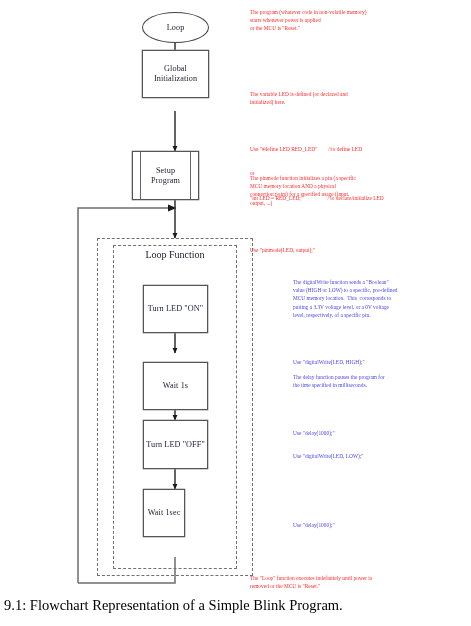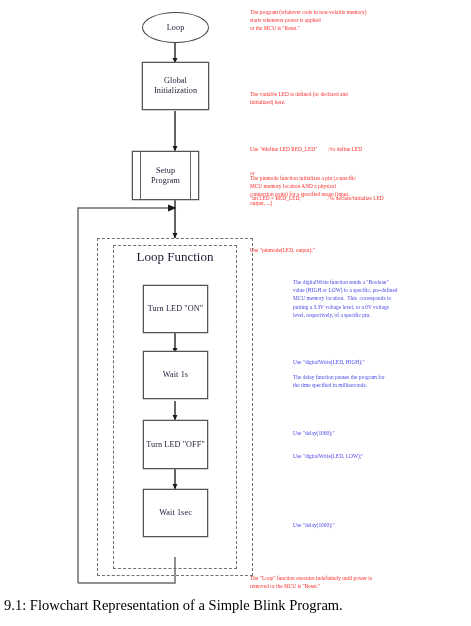--- a/index.html
+++ b/index.html
@@ -44,21 +44,21 @@
 
   
   .dashed{
     position:absolute;box-sizing:border-box;
     border:1.4px dashed #707070;
     background:transparent;
     z-index:2;
   }
   .loop-title{
     position:absolute;
-    font-size:13px;color:#1b1b35;
+    font-size:10px;color:#1b1b35;
     text-align:center;z-index:3;
     white-space:nowrap;
   }
 
   
   .anno{
     position:absolute;
     font-size:5.35px;
     line-height:1.52;
     white-space:pre-wrap;
@@ -117,43 +117,43 @@
   </svg>
 
   <div class="dashed" style="left:97px;top:238px;width:156px;height:338px;"></div>
   <div class="dashed" style="left:113px;top:245px;width:124px;height:324px;"></div>
   <div class="loop-title" style="left:97px;top:249px;width:156px;">Loop Function</div>
 
   <div class="node terminator" style="left:142px;top:12px;width:67px;height:31px;">
     <span>Loop</span>
   </div>
 
-  <div class="node rect" style="left:142px;top:62px;width:67px;height:48px;flex-direction:column;">
+  <div class="node rect" style="left:142px;top:50px;width:67px;height:48px;flex-direction:column;">
     <span>Global</span>
     <span>Initialization</span>
   </div>
 
   <div class="node rect subroutine" style="left:132px;top:151px;width:67px;height:49px;flex-direction:column;">
     <span>Setup</span>
     <span>Program</span>
   </div>
 
   <div class="node rect" style="left:143px;top:285px;width:65px;height:48px;">
     <span>Turn LED "ON"</span>
   </div>
 
-  <div class="node rect" style="left:143px;top:351px;width:65px;height:48px;">
+  <div class="node rect" style="left:143px;top:362px;width:65px;height:48px;">
     <span>Wait 1s</span>
   </div>
 
   <div class="node rect" style="left:143px;top:420px;width:65px;height:49px;">
     <span>Turn LED "OFF"</span>
   </div>
 
-  <div class="node rect" style="left:143px;top:489px;width:65px;height:48px;">
+  <div class="node rect" style="left:143px;top:489px;width:42px;height:48px;">
     <span>Wait 1sec</span>
   </div>
 
   <div class="anno red" style="left:250px;top:8px;width:218px;">The program (whatever code in non-volatile memory)
 starts whenever power is applied
 or the MCU is "Reset."</div>
 
   <div class="anno red" style="left:250px;top:74px;width:218px;">
     <span style="white-space:pre-wrap;display:block;">The variable LED is defined (or declared and
 initialized) here.</span>

